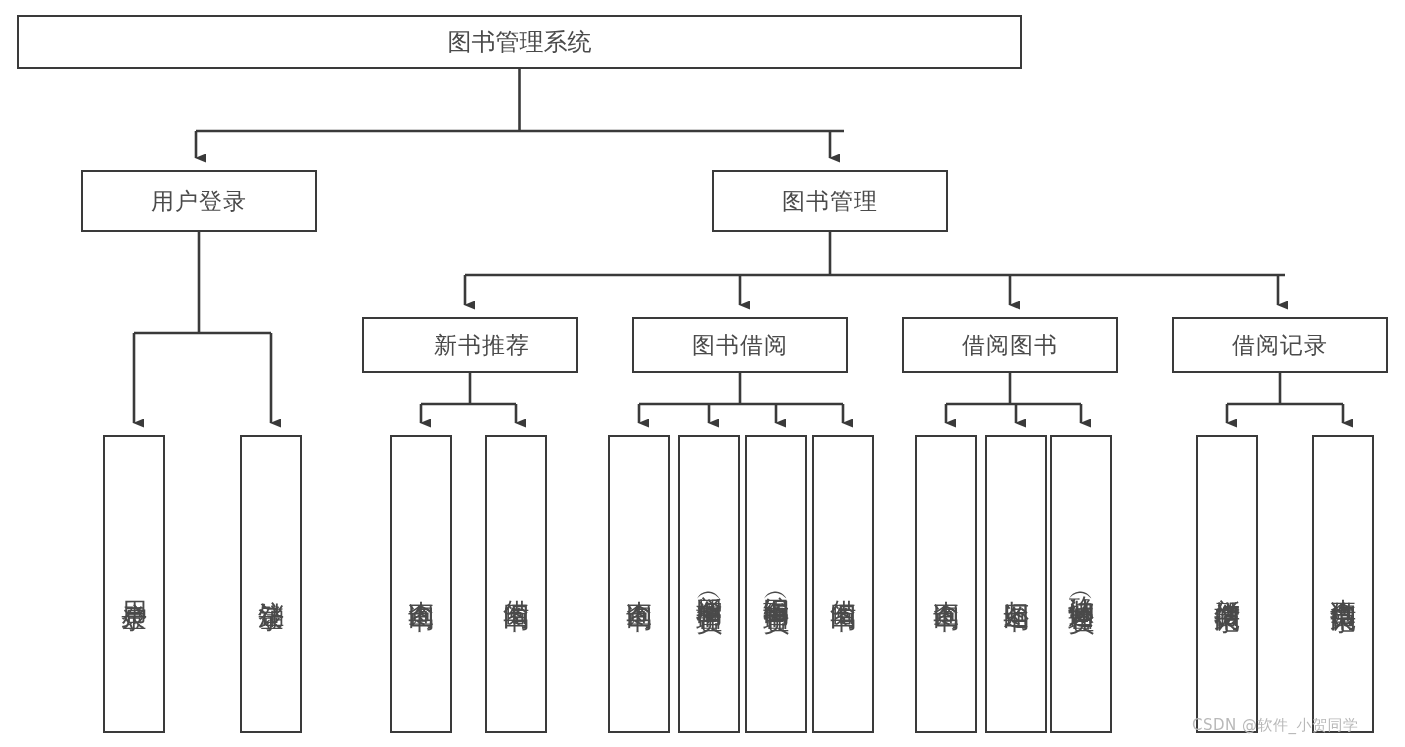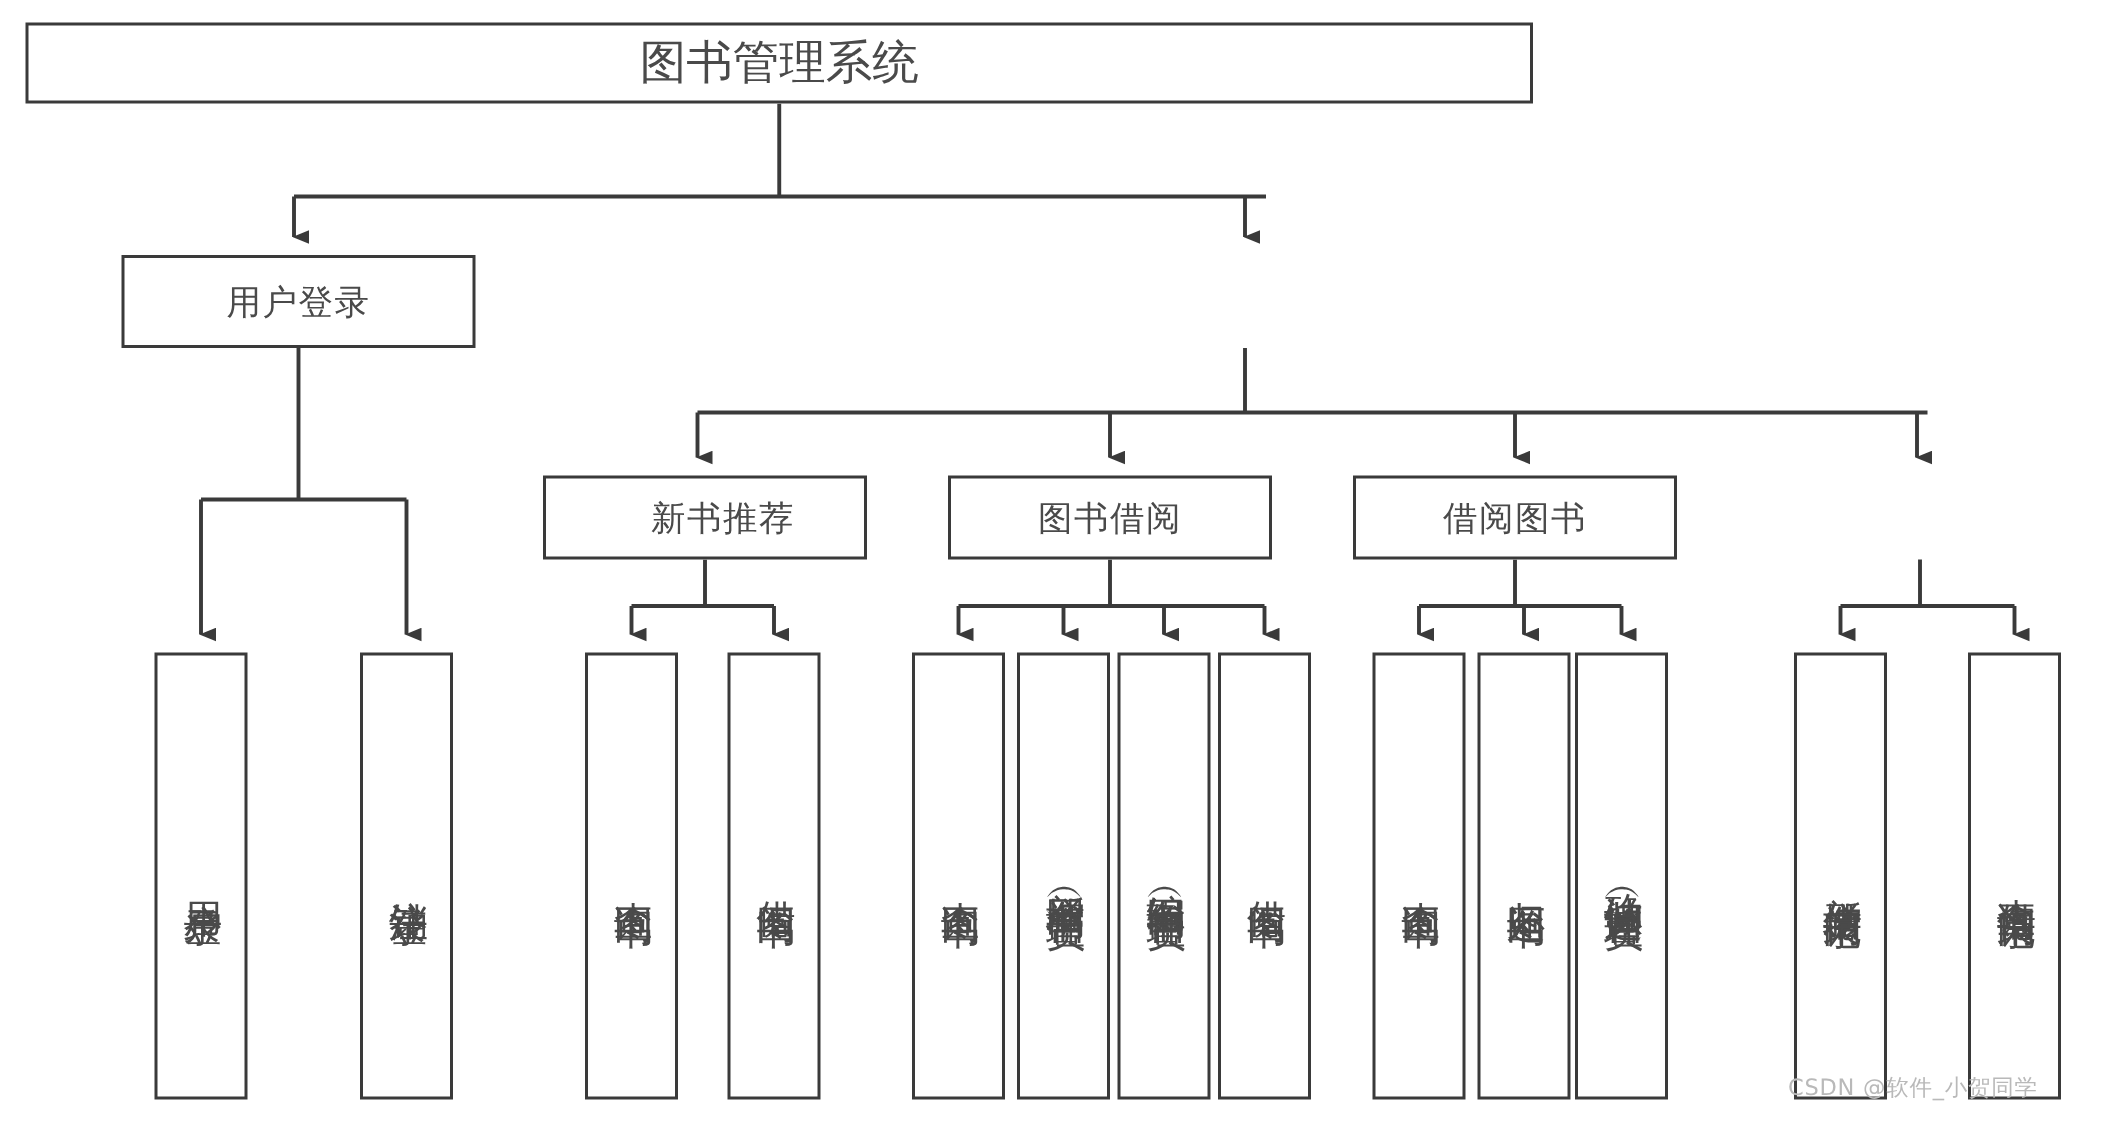--- a/index.html
+++ b/index.html
@@ -33,21 +33,21 @@
     display: flex;
     align-items: center;
     justify-content: center;
     color: #4a4a4a;
   }
   .node.horiz {
     font-size: 23px;
     letter-spacing: 1px;
   }
   .node.root {
-    font-size: 31px;
+    font-size: 24px;
   }
   .node.leaf {
     align-items: center;
     justify-content: center;
     padding: 4px 0;
   }
   .leaf-text {
     writing-mode: vertical-rl;
     text-orientation: upright;
     font-size: 26px;
@@ -120,29 +120,35 @@
     </g>
   </svg>
 
   <div class="node root" style="left:17px; top:15px; width:1005px; height:54px;">
     <span>图书管理系统</span>
   </div>
 
   <div class="node horiz" style="left:81px; top:170px; width:236px; height:62px;">
     <span>用户登录</span>
   </div>
+  <div class="node horiz" style="left:712px; top:170px; width:236px; height:62px;">
+    <span>图书管理</span>
+  </div>
 
   <div class="node horiz" style="left:362px; top:317px; width:216px; height:56px;padding-left:24px;">
     <span>新书推荐</span>
   </div>
   <div class="node horiz" style="left:632px; top:317px; width:216px; height:56px;">
     <span>图书借阅</span>
   </div>
   <div class="node horiz" style="left:902px; top:317px; width:216px; height:56px;">
     <span>借阅图书</span>
+  </div>
+  <div class="node horiz" style="left:1172px; top:317px; width:216px; height:56px;">
+    <span>借阅记录</span>
   </div>
 
   <div class="node leaf" style="left:103px; top:435px; width:62px; height:298px;">
     <span class="leaf-text">用户登录</span>
   </div>
   <div class="node leaf" style="left:240px; top:435px; width:62px; height:298px;">
     <span class="leaf-text">注销登录</span>
   </div>
 
   <div class="node leaf" style="left:390px; top:435px; width:62px; height:298px;">

